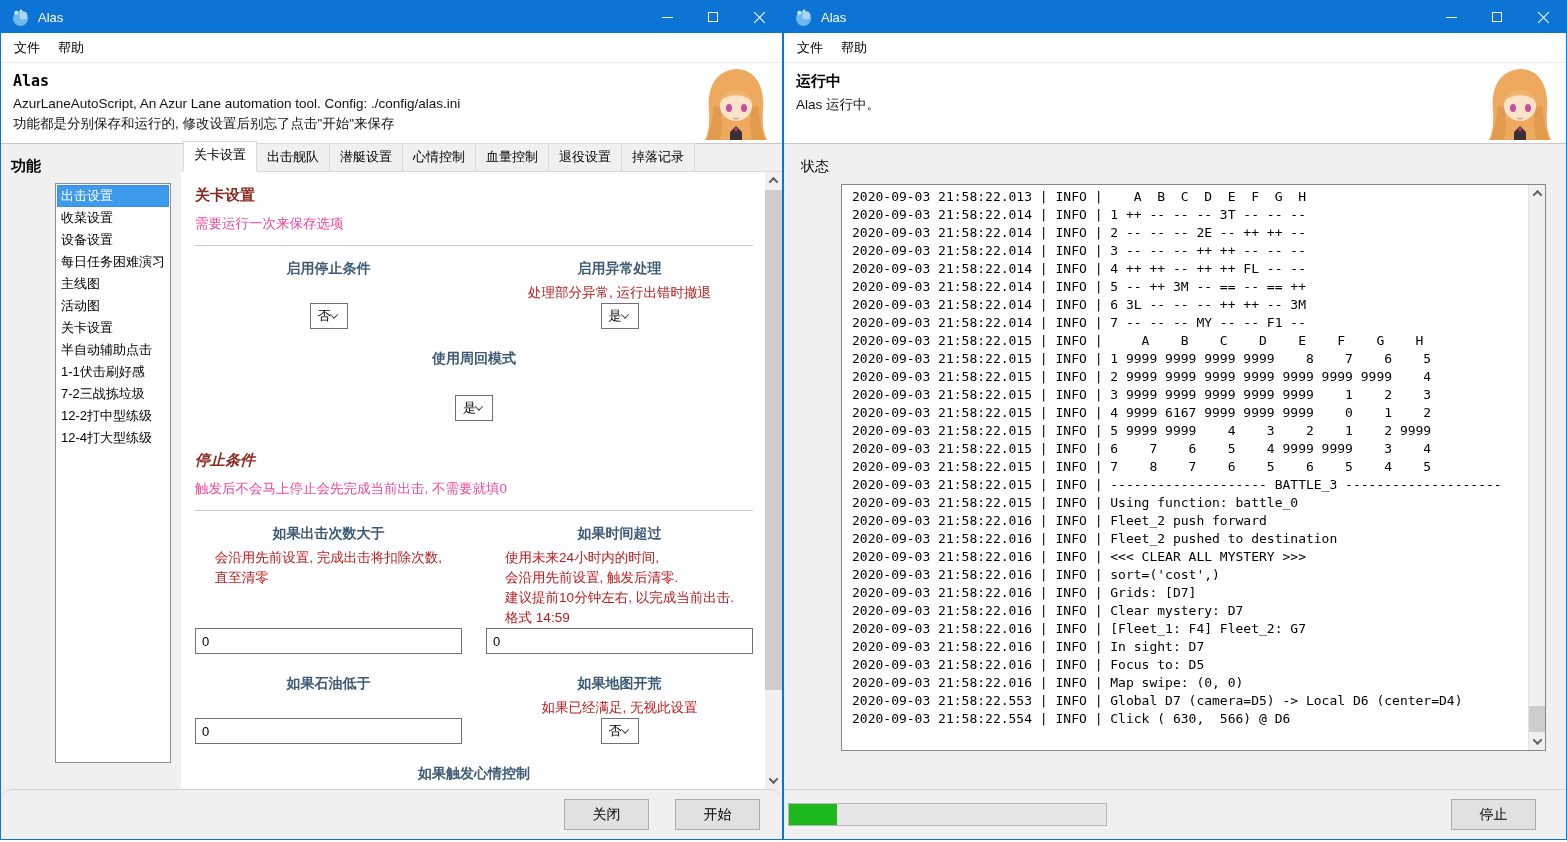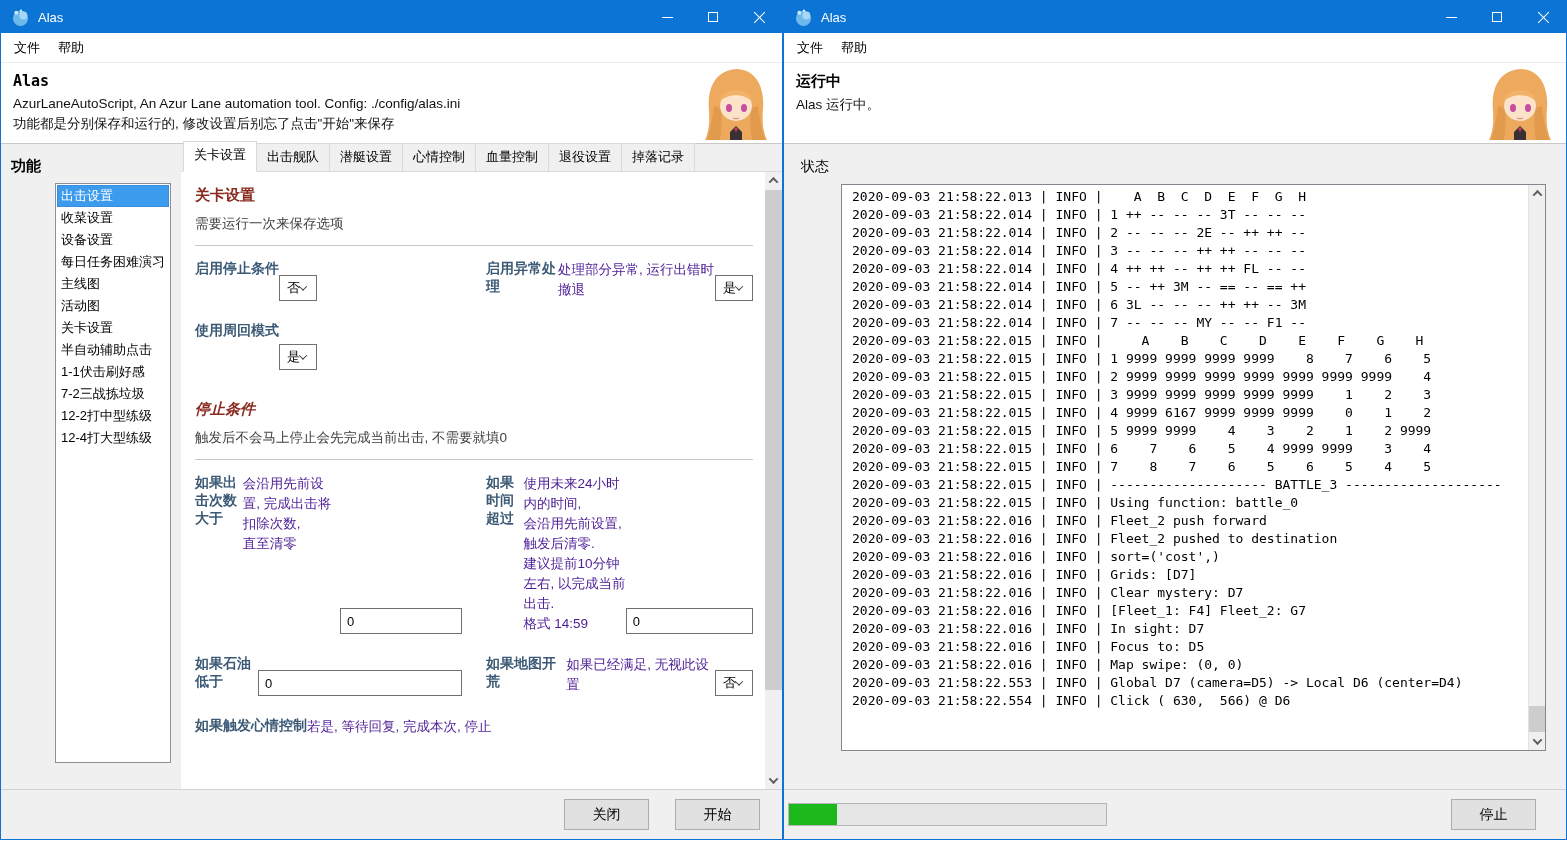--- a/index.html
+++ b/index.html
@@ -47,26 +47,26 @@
 
   
   .main { flex:1; position:relative; }
   .tabs { height:27px; display:flex; align-items:flex-end; background:#f0f0f0; border-bottom:1px solid #d9d9d9; padding-left:2px; position:relative; }
   .tab { font-size:13px; padding:4px 10px 5px; background:#f0f0f0; border:1px solid #d9d9d9; border-bottom:none; margin-right:-1px; white-space:nowrap; }
   .tab.active { background:#fff; margin-bottom:-1px; padding-bottom:7px; border-bottom:1px solid #fff; z-index:2; }
 
   .content { position:absolute; top:27px; left:0; right:17px; bottom:0; background:#fff; padding:14px 12px 0 14px; overflow:hidden; }
 
   .sec-title { color:#8b2b20; font-size:15px; font-weight:bold; margin-bottom:10px; }
-  .sec-desc  { font-size:13.5px; margin-bottom:12px; color:#404040; }
+  .sec-desc  { font-size:13.5px; margin-bottom:12px; color:#ec4899; }
   .hrule { border-top:1px solid #c8c8c8; margin-bottom:14px; }
   .row { display:grid; grid-template-columns:1fr 1fr; column-gap:24px; margin-bottom:21px; }
-  .field { display:flex; flex-direction:row; }
+  .field { display:flex; flex-direction:column;align-items:center; }
   .f-label { color:#3c5a76; font-weight:bold; font-size:14px; margin-bottom:5px; }
-  .f-desc  { font-size:13.5px; color:#4c1d95; line-height:20px; white-space:pre-line; }
+  .f-desc  { font-size:13.5px; color:#b91c1c; line-height:20px; white-space:pre-line; }
   .combo { margin-top:auto; height:26px; border:1px solid #707070; background:#fff; display:flex; align-items:center; justify-content:space-between; padding:0 10px 0 7px; font-size:13px; }
   .textbox { margin-top:auto; height:26px; border:1px solid #707070; background:#fff; font-size:13px; padding:0 6px; width:100%; font-family:inherit; }
   .combo-gap { margin-top:22px; }
   .section-gap { margin-top:8px;font-style:italic; }
 
   .chev { width:7px; height:7px; border:solid #5f5f5f; border-width:2px 0 0 2px; flex:0 0 auto; }
   .chev.up   { transform:rotate(45deg)  translate(1px,1px); }
   .chev.down { transform:rotate(225deg) translate(1px,1px); }
   .combo .chev { width:6px; height:6px; border-width:1.5px 0 0 1.5px; border-color:#3c3c3c; }
 
@@ -80,21 +80,21 @@
   
   .status-label { font-size:14px; margin:13px 0 0 17px; }
   .log-box { position:absolute; top:39px; left:13px; right:20px; bottom:38px; background:#fff; border:1px solid #828790; font-family:"DejaVu Sans Mono", monospace; font-size:13px; line-height:18px; padding:3px 24px 0 10px; overflow:hidden;margin-left:44px; }
   .log-line { white-space:pre; }
   .log-scroll { position:absolute; top:0; right:0; bottom:0; width:17px; background:#f0f0f0; border-left:1px solid #e3e3e3; }
   .log-scroll .sb-thumb { bottom:18px; height:26px; }
   .log-scroll .sb-arrow { position:absolute; left:0; width:17px; height:17px; display:flex; align-items:center; justify-content:center; }
 
   
   .footer { position:absolute; bottom:0; left:0; right:0; height:50px; background:#f0f0f0; border-top:1px solid #d2d2d2; display:flex; align-items:center; }
-  .footer.left-footer { justify-content:flex-end; gap:26px; padding-right:22px; }
+  .footer.left-footer { justify-content:flex-end; gap:26px; padding-right:22px;border-radius:12px; }
   .footer.right-footer { justify-content:space-between; padding:0 30px 0 4px;gap:9px; }
   .btn { min-width:85px; height:31px; background:#e1e1e1; border:1px solid #adadad; font-size:14px; line-height:29px; text-align:center; padding:0 10px; }
   .progress { width:319px; height:23px; background:#e6e6e6; border:1px solid #b6b6b6; }
   .progress-fill { height:100%; background:#1cb81c; }
 </style>
 </head>
 <body>
 
 <div class="desktop">
 
@@ -348,20 +348,21 @@
           <div class="log-line"><span>2020-09-03 21:58:22.015</span><span> | </span><span>INFO</span><span> | </span><span>2 9999 9999 9999 9999 9999 9999 9999    4</span></div>
           <div class="log-line"><span>2020-09-03 21:58:22.015</span><span> | </span><span>INFO</span><span> | </span><span>3 9999 9999 9999 9999 9999    1    2    3</span></div>
           <div class="log-line"><span>2020-09-03 21:58:22.015</span><span> | </span><span>INFO</span><span> | </span><span>4 9999 6167 9999 9999 9999    0    1    2</span></div>
           <div class="log-line"><span>2020-09-03 21:58:22.015</span><span> | </span><span>INFO</span><span> | </span><span>5 9999 9999    4    3    2    1    2 9999</span></div>
           <div class="log-line"><span>2020-09-03 21:58:22.015</span><span> | </span><span>INFO</span><span> | </span><span>6    7    6    5    4 9999 9999    3    4</span></div>
           <div class="log-line"><span>2020-09-03 21:58:22.015</span><span> | </span><span>INFO</span><span> | </span><span>7    8    7    6    5    6    5    4    5</span></div>
           <div class="log-line"><span>2020-09-03 21:58:22.015</span><span> | </span><span>INFO</span><span> | </span><span>-------------------- BATTLE_3 --------------------</span></div>
           <div class="log-line"><span>2020-09-03 21:58:22.015</span><span> | </span><span>INFO</span><span> | </span><span>Using function: battle_0</span></div>
           <div class="log-line"><span>2020-09-03 21:58:22.016</span><span> | </span><span>INFO</span><span> | </span><span>Fleet_2 push forward</span></div>
           <div class="log-line"><span>2020-09-03 21:58:22.016</span><span> | </span><span>INFO</span><span> | </span><span>Fleet_2 pushed to destination</span></div>
+          <div class="log-line"><span>2020-09-03 21:58:22.016</span><span> | </span><span>INFO</span><span> | </span><span>&lt;&lt;&lt; CLEAR ALL MYSTERY &gt;&gt;&gt;</span></div>
           <div class="log-line"><span>2020-09-03 21:58:22.016</span><span> | </span><span>INFO</span><span> | </span><span>sort=('cost',)</span></div>
           <div class="log-line"><span>2020-09-03 21:58:22.016</span><span> | </span><span>INFO</span><span> | </span><span>Grids: [D7]</span></div>
           <div class="log-line"><span>2020-09-03 21:58:22.016</span><span> | </span><span>INFO</span><span> | </span><span>Clear mystery: D7</span></div>
           <div class="log-line"><span>2020-09-03 21:58:22.016</span><span> | </span><span>INFO</span><span> | </span><span>[Fleet_1: F4] Fleet_2: G7</span></div>
           <div class="log-line"><span>2020-09-03 21:58:22.016</span><span> | </span><span>INFO</span><span> | </span><span>In sight: D7</span></div>
           <div class="log-line"><span>2020-09-03 21:58:22.016</span><span> | </span><span>INFO</span><span> | </span><span>Focus to: D5</span></div>
           <div class="log-line"><span>2020-09-03 21:58:22.016</span><span> | </span><span>INFO</span><span> | </span><span>Map swipe: (0, 0)</span></div>
           <div class="log-line"><span>2020-09-03 21:58:22.553</span><span> | </span><span>INFO</span><span> | </span><span>Global D7 (camera=D5) -&gt; Local D6 (center=D4)</span></div>
           <div class="log-line"><span>2020-09-03 21:58:22.554</span><span> | </span><span>INFO</span><span> | </span><span>Click ( 630,  566) @ D6</span></div>
         </div>

